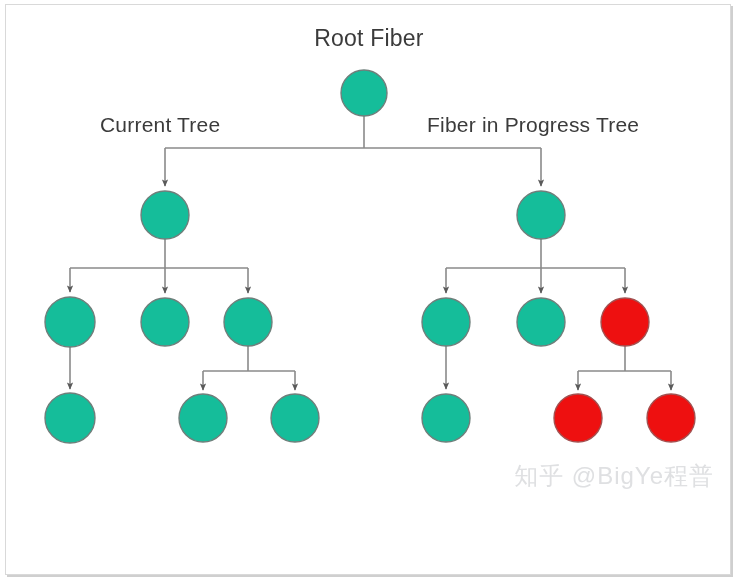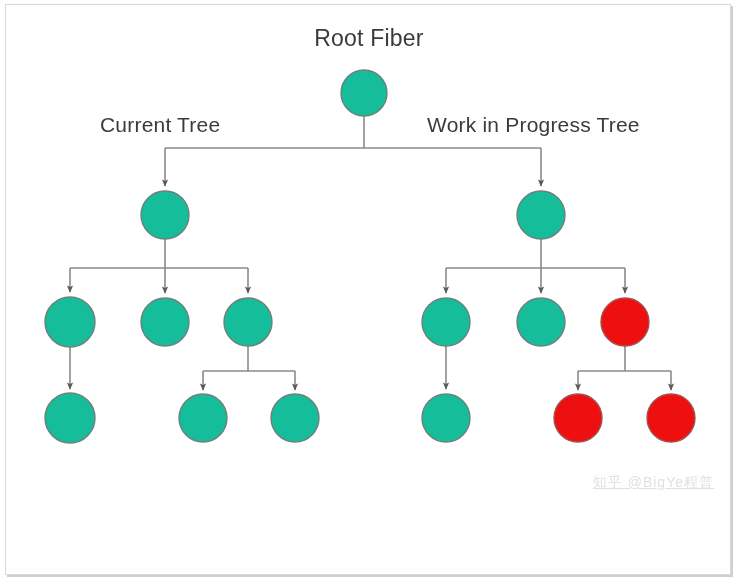--- a/index.html
+++ b/index.html
@@ -61,26 +61,25 @@
   }
   #label-wip {
     font-size: 21px;
     left: 427px;
     top: 113px;
   }
   #watermark {
     position: absolute;
     right: 24px;
     bottom: 14px;
-    font-size: 14px;
+    font-size: 24px;
     color: #dfe0e2;
     letter-spacing: 1px;
     white-space: nowrap;
     user-select: none;
-    text-decoration: underline;
   }
 </style>
 </head>
 <body>
 
 <div id="canvas">
 
   <div id="card"></div>
 
   <svg id="diagram-svg" viewBox="0 0 738 586" xmlns="http://www.w3.org/2000/svg">
@@ -144,17 +143,17 @@
       <circle cx="446" cy="418" r="24" fill="#15bd9a" stroke="#6f7f7b" stroke-width="1.4"></circle>
       <circle cx="578" cy="418" r="24" fill="#ee1010" stroke="#a35151" stroke-width="1.4"></circle>
       <circle cx="671" cy="418" r="24" fill="#ee1010" stroke="#a35151" stroke-width="1.4"></circle>
     </g>
   </svg>
 
   <div class="diag-label" id="label-root">Root Fiber</div>
 
   <div class="diag-label" id="label-current">Current Tree</div>
 
-  <div class="diag-label" id="label-wip">Work in Progress Tree</div>
+  <div class="diag-label" id="label-wip">Fiber in Progress Tree</div>
 
   <div id="watermark">知乎 @BigYe程普</div>
 
 </div>
 
 </body></html>

